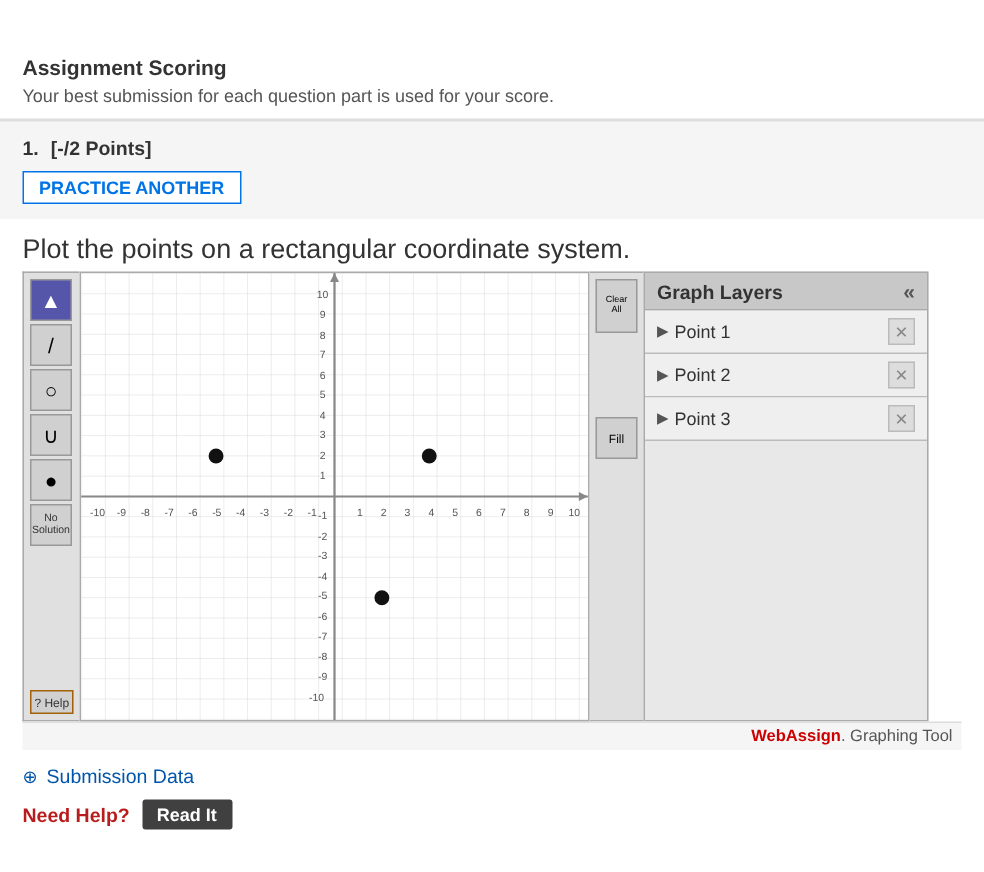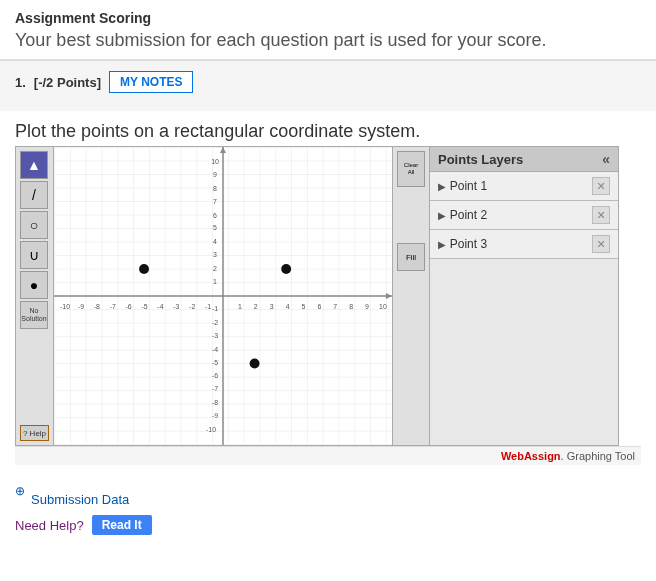--- a/index.html
+++ b/index.html
@@ -1,20 +1,20 @@
 <!DOCTYPE html>
 <html><head>
   <meta charset="utf-8">
   <style>
     * { box-sizing: border-box; margin: 0; padding: 0; }
     body { font-family: Arial, sans-serif; font-size: 13px; background: #fff; color: #333; width: 656px; }
 
     .header-section { padding: 10px 15px 8px; border-bottom: 1px solid #ddd; }
-    .header-title { font-weight: bold; font-size: 14px; margin-bottom: 4px; }
-    .header-subtitle { font-size: 18px; color: #555; }
+    .header-title { font-weight: bold; font-size: 14px; margin-bottom: 4px; margin-top: 27px; }
+    .header-subtitle { font-size: 12px; color: #555; }
 
     .question-section { background: #f5f5f5; border-top: 1px solid #ddd; padding: 10px 15px; }
     .question-row1 { display: flex; align-items: center; gap: 8px; margin-bottom: 8px; }
     .question-number { font-weight: bold; font-size: 13px; }
     .btn-outline { border: 1px solid #0073e6; color: #0073e6; background: #fff; padding: 3px 10px; cursor: pointer; font-size: 12px; font-weight: bold; }
     .question-code { font-size: 13px; font-weight: bold; margin-left: 6px; }
     .question-row2 { display: flex; gap: 8px; }
 
     .content-area { padding: 10px 15px; background: #fff; }
     .plot-instruction { font-size: 18px; margin-bottom: 4px; }
@@ -40,45 +40,45 @@
     .layers-collapse { cursor: pointer; font-size: 14px; color: #555; }
     .layer-item { display: flex; align-items: center; padding: 5px 8px; border-bottom: 1px solid #bbb; background: #efefef; justify-content: space-between; }
     .layer-arrow { color: #555; font-size: 10px; margin-right: 4px; cursor: pointer; }
     .layer-label { font-size: 12px; flex: 1; }
     .layer-close { color: #888; cursor: pointer; font-size: 14px; border: 1px solid #bbb; background: #ddd; width: 18px; height: 18px; display: flex; align-items: center; justify-content: center; font-size: 11px; }
 
     .webassign-footer { text-align: right; font-size: 11px; padding: 3px 6px; color: #555; border-top: 1px solid #ddd; background: #f5f5f5; }
     .webassign-brand { color: #c00; font-weight: bold; }
 
     .submission-row { display: flex; align-items: center; gap: 6px; margin-top: 10px; }
-    .submission-link { color: #0055aa; text-decoration: none; font-size: 13px; margin-top: 17px; }
+    .submission-link { color: #0055aa; text-decoration: none; font-size: 13px; }
     .expand-icon { color: #0055aa; font-size: 12px; }
 
     .help-row { display: flex; align-items: center; gap: 8px; margin-top: 8px; }
-    .need-help-text { font-size: 13px; font-weight: normal; color: #701a75; }
-    .read-it-btn { background: #3b82f6; color: #fff; border: none; padding: 3px 10px; font-size: 12px; font-weight: bold; cursor: pointer; border-radius: 2px; }
+    .need-help-text { font-size: 13px; font-weight: bold; color: #b91c1c; }
+    .read-it-btn { background: #404040; color: #fff; border: none; padding: 3px 10px; font-size: 12px; font-weight: bold; cursor: pointer; border-radius: 2px; }
 
     .graph-wrapper { display: flex; flex-direction: column; }
     .graph-row { display: flex; }
   </style>
 </head>
 <body>
 
 <div class="header-section">
   <div class="header-title">Assignment Scoring</div>
   <div class="header-subtitle">Your best submission for each question part is used for your score.</div>
 </div>
 
 <div class="question-section">
   <div class="question-row1">
     <span class="question-number">1.</span>
     <span class="question-number">[-/2 Points]</span>
-    <button class="btn-outline">MY NOTES</button>
   </div>
   <div class="question-row2">
+    <button class="btn-outline">PRACTICE ANOTHER</button>
   </div>
 </div>
 
 <div class="content-area">
   <div class="plot-instruction">Plot the points on a rectangular coordinate system.</div>
 
   <div class="graph-wrapper">
     <div class="graph-row">
 
       <div class="toolbar">
@@ -159,21 +159,21 @@
       </div>
 
       <div class="side-controls">
         <button class="clear-btn" style="font-size:6px;line-height:1.1;height:36px;">Clear<br>All</button>
         <div style="height:20px;"></div>
         <button class="fill-btn" style="font-size:8px;">Fill</button>
       </div>
 
       <div class="graph-layers">
         <div class="layers-header">
-          <span>Points Layers</span>
+          <span>Graph Layers</span>
           <span class="layers-collapse">«</span>
         </div>
         <div class="layer-item">
           <span class="layer-arrow">▶</span>
           <span class="layer-label">Point 1</span>
           <span class="layer-close">✕</span>
         </div>
         <div class="layer-item">
           <span class="layer-arrow">▶</span>
           <span class="layer-label">Point 2</span>

